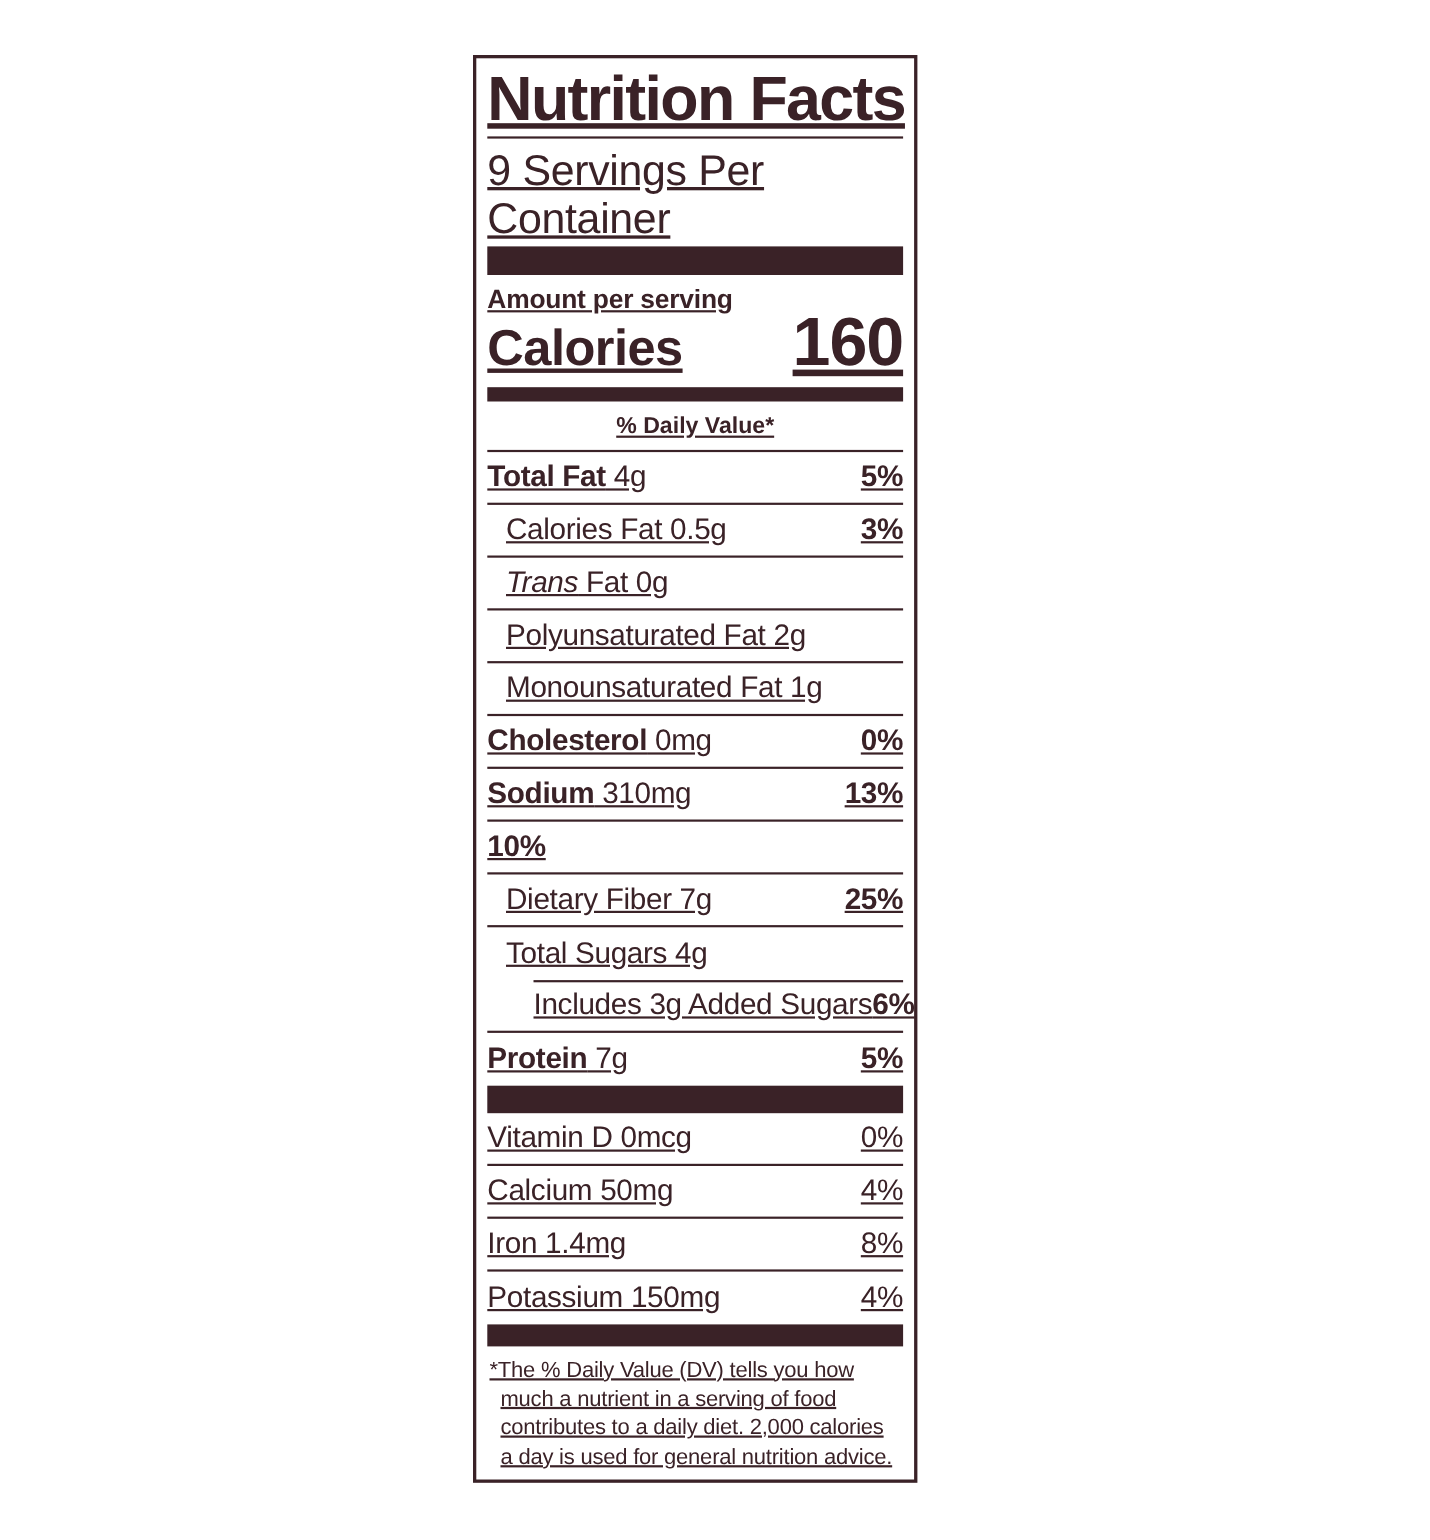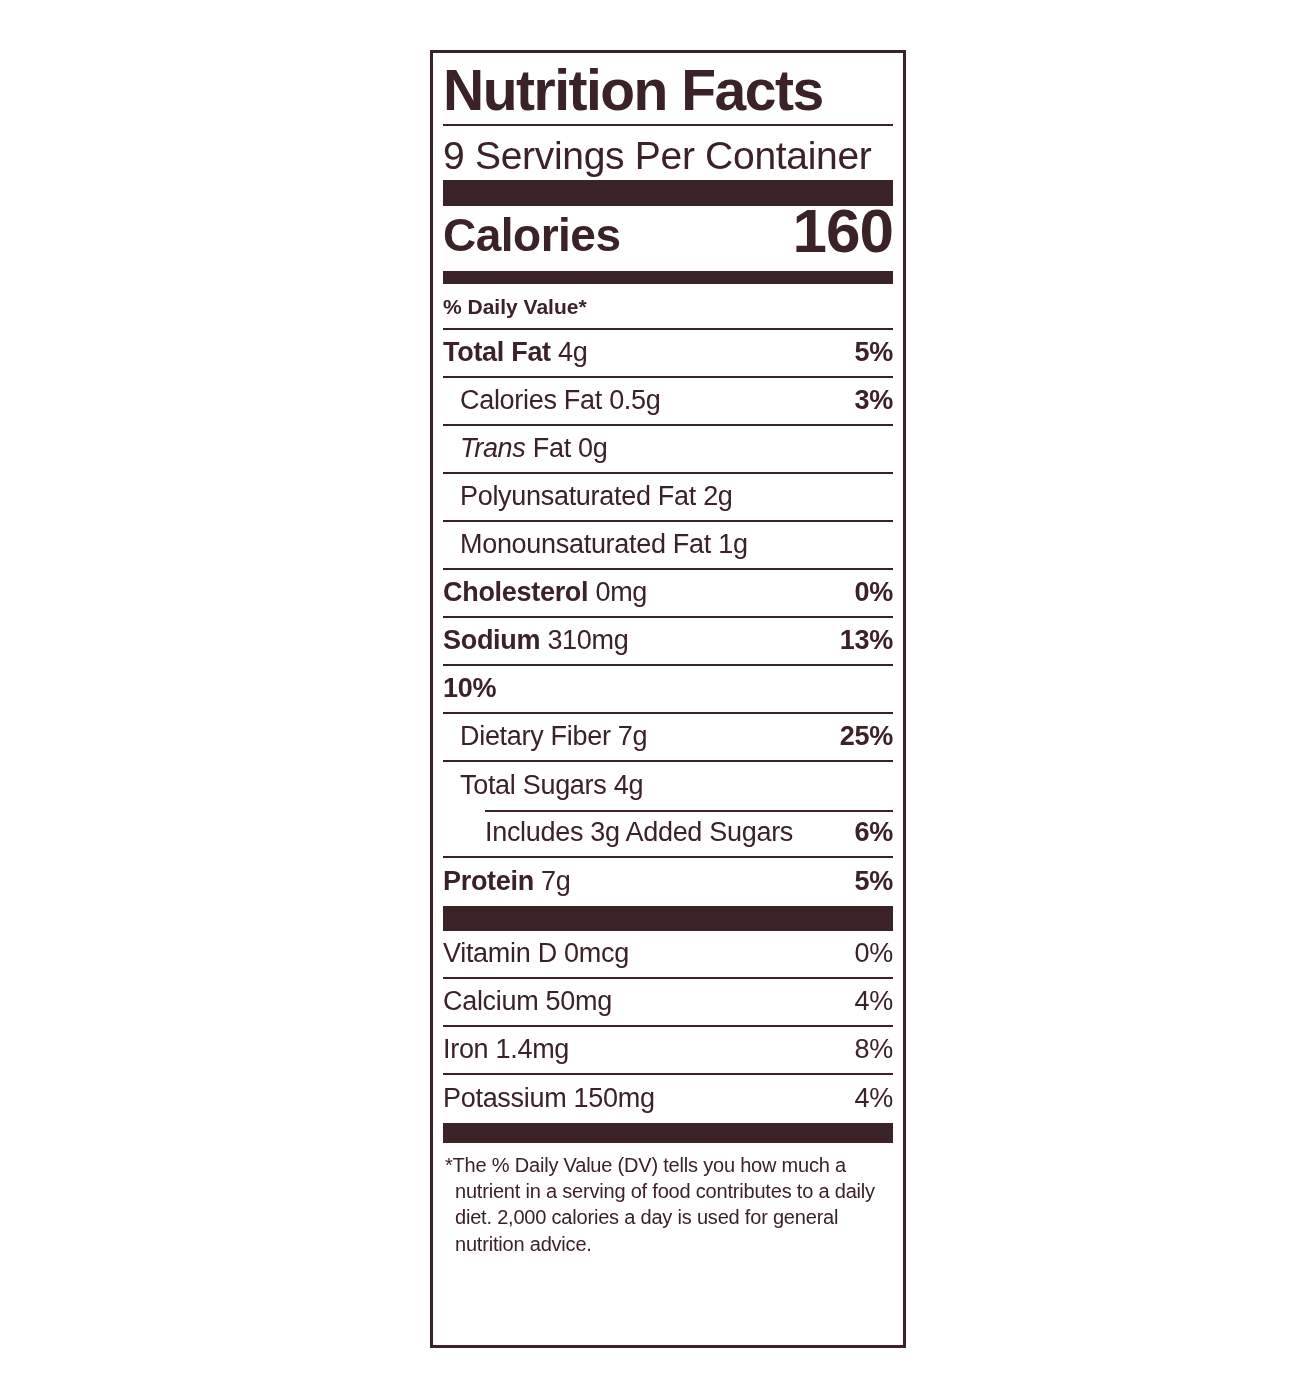--- a/index.html
+++ b/index.html
@@ -7,40 +7,41 @@
     --bg:#FFFFFF;
   }
   *{box-sizing:border-box;}
   html,body{margin:0;padding:0;}
   body{
     width:1300px;height:1400px;background:var(--bg);
     font-family:"Liberation Sans", sans-serif;color:var(--ink);
     position:relative;overflow:hidden;
   }
   .label{
-    position:absolute;left:430px;top:50px;width:476px;height:1298px;
+    position:absolute;left:430px;top:50px;width:404px;height:1298px;
     border:3px solid var(--ink);background:var(--bg);
     padding:6px 10px 0 10px;
+    text-decoration:underline;
   }
   .title{
     font-size:57px;font-weight:bold;letter-spacing:-1.5px;line-height:1.1;
     white-space:nowrap;
   }
   .rule{height:2px;background:var(--ink);margin-top:2px;}
   .servings{font-size:39px;padding:8px 0 2px 0;letter-spacing:-0.3px;}
   .ssize{font-size:28px;font-weight:bold;padding:3px 0 9px 0;letter-spacing:-0.4px;white-space:nowrap;}
   .ssize .val{margin-left:15px;}
   .bar-thick{height:26px;background:var(--ink);}
   .aps{font-size:24px;font-weight:bold;margin-top:9px;letter-spacing:-0.2px;}
   .calrow{display:flex;justify-content:space-between;align-items:flex-end;margin-top:-6px;}
   .cal{font-size:46px;font-weight:bold;line-height:1.15;letter-spacing:-0.5px;}
   .kcal{font-size:62px;font-weight:bold;line-height:1.0;letter-spacing:-1px;}
   .bar-med{height:13px;background:var(--ink);margin-top:9px;}
   .dvh{
-    text-align:left;font-weight:bold;font-size:21px;
+    text-align:center;font-weight:bold;font-size:21px;
     padding:11px 0 9px 0;border-bottom:2px solid var(--ink);
   }
   .r{
     display:flex;justify-content:space-between;align-items:center;
     height:48px;font-size:27px;border-bottom:2px solid var(--ink);
     position:relative;letter-spacing:-0.3px;
   }
   .r .nm{white-space:nowrap;}
   .r .nm b{font-weight:bold;text-align:center;}
   .r .nm i{font-style:italic;}
@@ -63,20 +64,21 @@
 <div class="label">
 
   <div class="title">Nutrition Facts</div>
   <div class="rule"></div>
 
   <div class="servings">9 Servings Per Container</div>
 
 
   <div class="bar-thick"></div>
 
+  <div class="aps">Amount per serving</div>
   <div class="calrow">
     <span class="cal">Calories</span>
     <span class="kcal">160</span>
   </div>
 
   <div class="bar-med"></div>
 
   <div class="dvh">% Daily Value*</div>
 
   <div class="r">

